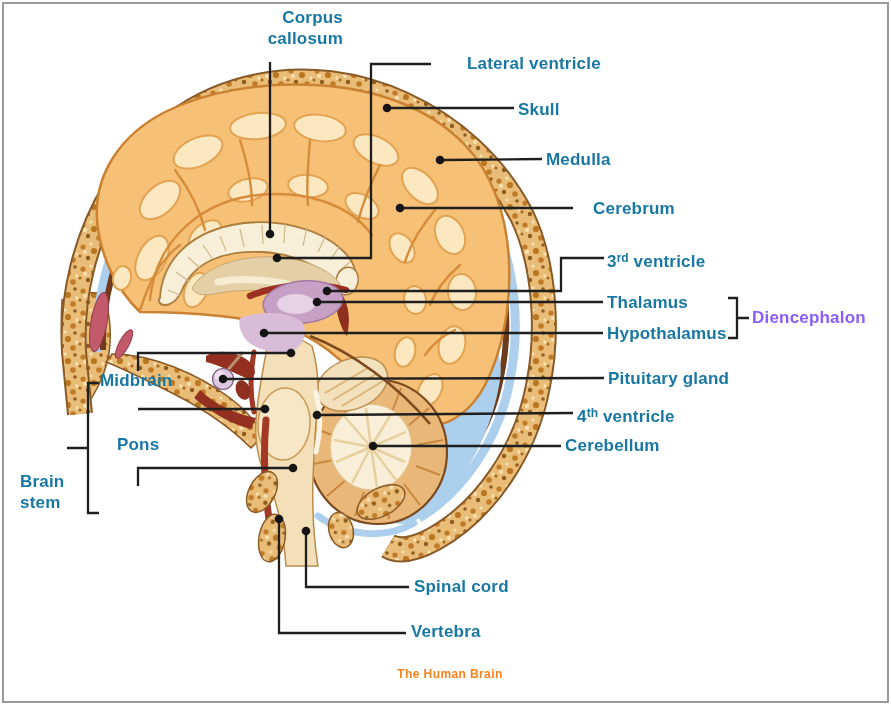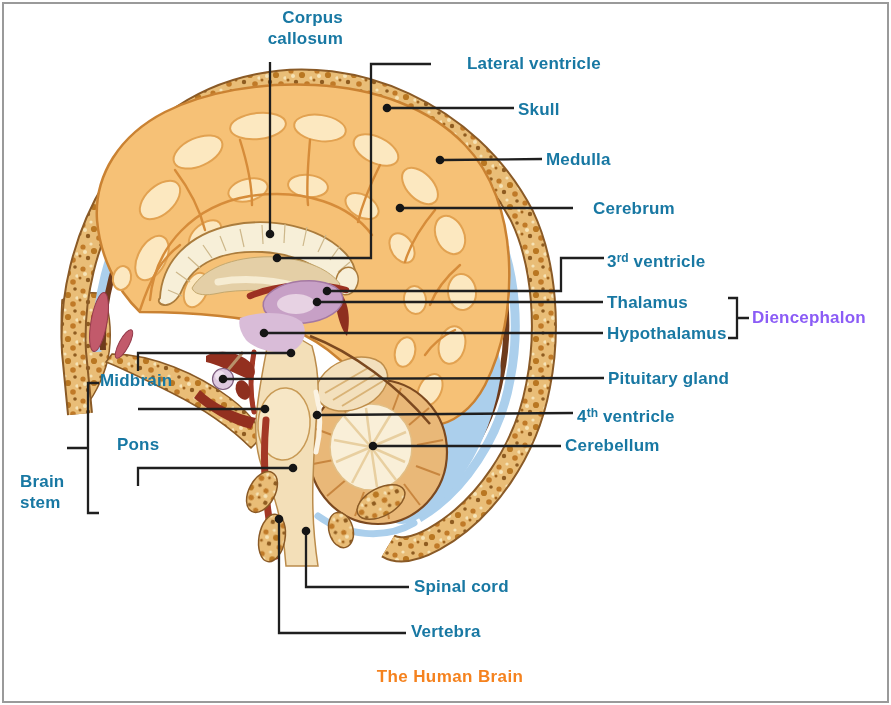--- a/index.html
+++ b/index.html
@@ -22,21 +22,21 @@
   #lbl-pituitary{left:608px;top:368px;}
   #lbl-fourth{left:577px;top:403px;}
   #lbl-cerebellum{left:565px;top:435px;}
   #lbl-midbrain{left:100px;top:370px;}
   #lbl-pons{left:117px;top:434px;}
   #lbl-medulla{left:99px;top:485px;}
   #lbl-brainstem{left:20px;top:426px;margin-top:45px;}
   #lbl-spinal{left:414px;top:576px;}
   #lbl-vertebra{left:411px;top:621px;}
   #title{position:absolute;left:330px;top:667px;width:240px;text-align:center;
-         color:#f5821e;font-weight:bold;font-size:17px;letter-spacing:0.4px;}
+         color:#f5821e;font-weight:bold;font-size:12px;letter-spacing:0.4px;}
 </style>
 </head>
 <body>
 
 <div id="stage">
 
   <svg id="art" width="891" height="705" viewBox="0 0 891 705">
     <defs>
       <pattern id="bone" width="26" height="22" patternUnits="userSpaceOnUse">
         <rect width="26" height="22" fill="#e9bd77"></rect>

